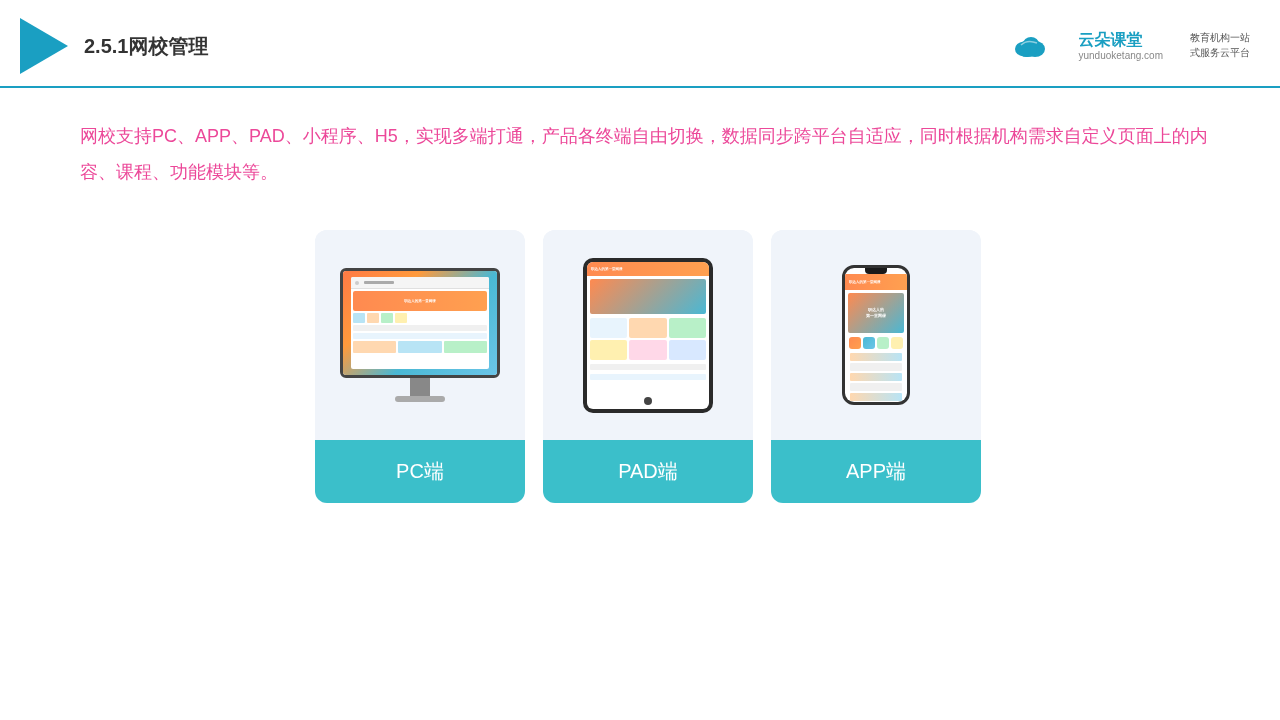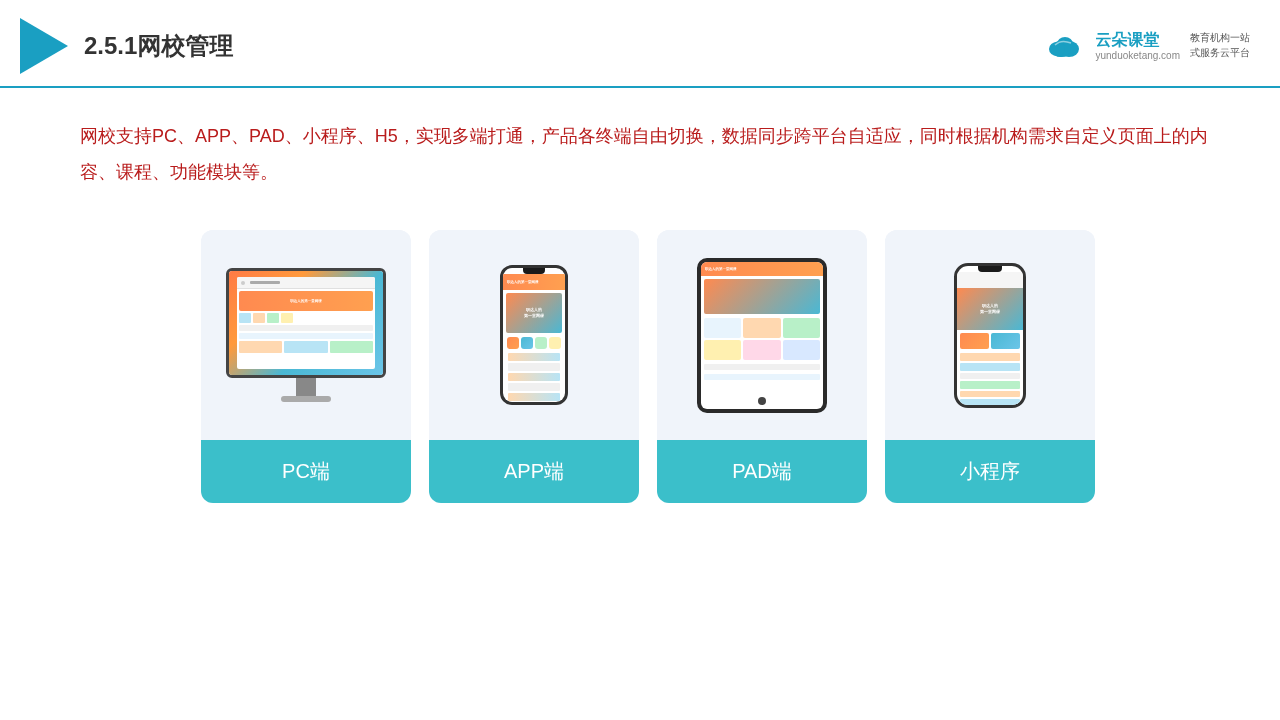--- a/index.html
+++ b/index.html
@@ -29,29 +29,29 @@
 
     .logo-triangle {
       width: 0;
       height: 0;
       border-top: 28px solid transparent;
       border-bottom: 28px solid transparent;
       border-left: 48px solid #1a9fc2;
     }
 
     .page-title {
-      font-size: 24px;
+      font-size: 20px;
       font-weight: bold;
       color: #333;
     }
 
     .header-right {
       display: flex;
       align-items: center;
-      gap: 10px;
+      gap: 27px;
     }
 
     .brand-logo {
       display: flex;
       align-items: center;
       gap: 6px;
     }
 
     .cloud-icon {
       width: 42px;
@@ -81,21 +81,21 @@
       font-size: 10px;
       color: #555;
       line-height: 1.4;
       text-align: left;
     }
 
     
     .description {
       padding: 30px 54px 10px 80px;
       font-size: 18px;
-      color: #b91c1c;
+      color: #ec4899;
       line-height: 2;
     }
 
     
     .cards-section {
       display: flex;
       gap: 18px;
       padding: 30px 60px 30px 76px;
       justify-content: center;
     }
@@ -512,20 +512,47 @@
         </div>
         <div class="monitor-stand"></div>
         <div class="monitor-base"></div>
       </div>
     </div>
     <div class="card-label">PC端</div>
   </div>
 
   <div class="card">
     <div class="card-image-area">
+      <div class="tablet-mockup">
+        <div class="tablet-screen">
+          <div class="tablet-screen-header">
+            <span style="font-size:3.5px;color:#fff;font-weight:bold;">职达人的第一堂网课</span>
+          </div>
+          <div class="tablet-content">
+            <div class="tablet-banner"></div>
+            <div class="tablet-grid">
+              <div class="tablet-grid-item"></div>
+              <div class="tablet-grid-item"></div>
+              <div class="tablet-grid-item"></div>
+              <div class="tablet-grid-item"></div>
+              <div class="tablet-grid-item"></div>
+              <div class="tablet-grid-item"></div>
+            </div>
+            <div style="height:6px;background:#f0f0f0;border-radius:1px;margin-top:2px;"></div>
+            <div style="height:6px;background:#e8f4fd;border-radius:1px;margin-top:2px;"></div>
+          </div>
+        </div>
+        <div class="tablet-home-btn"></div>
+      </div>
+    </div>
+    <div class="card-label">PAD端</div>
+  </div>
+
+  <div class="card">
+    <div class="card-image-area">
       <div class="phone-mockup">
         <div class="phone-notch"></div>
         <div class="phone-screen">
           <div class="phone-screen-header">
             <span style="font-size:3.5px;color:#fff;font-weight:bold;">职达人的第一堂网课</span>
           </div>
           <div class="phone-screen-content">
             <div class="phone-banner">
               <span class="phone-banner-text">职达人的<br>第一堂网课</span>
             </div>
@@ -542,68 +569,15 @@
               <div class="phone-content-row"></div>
               <div class="phone-content-row colored"></div>
             </div>
           </div>
         </div>
       </div>
     </div>
     <div class="card-label">APP端</div>
   </div>
 
-  <div class="card">
-    <div class="card-image-area">
-      <div class="tablet-mockup">
-        <div class="tablet-screen">
-          <div class="tablet-screen-header">
-            <span style="font-size:3.5px;color:#fff;font-weight:bold;">职达人的第一堂网课</span>
-          </div>
-          <div class="tablet-content">
-            <div class="tablet-banner"></div>
-            <div class="tablet-grid">
-              <div class="tablet-grid-item"></div>
-              <div class="tablet-grid-item"></div>
-              <div class="tablet-grid-item"></div>
-              <div class="tablet-grid-item"></div>
-              <div class="tablet-grid-item"></div>
-              <div class="tablet-grid-item"></div>
-            </div>
-            <div style="height:6px;background:#f0f0f0;border-radius:1px;margin-top:2px;"></div>
-            <div style="height:6px;background:#e8f4fd;border-radius:1px;margin-top:2px;"></div>
-          </div>
-        </div>
-        <div class="tablet-home-btn"></div>
-      </div>
-    </div>
-    <div class="card-label">PAD端</div>
-  </div>
-
-  <div class="card">
-    <div class="card-image-area">
-      <div class="mini-phone">
-        <div class="mini-phone-notch"></div>
-        <div class="mini-phone-screen">
-          <div class="mini-phone-header"></div>
-          <div class="mini-phone-banner">
-            <span style="font-size:4px;color:#fff;font-weight:bold;text-align:center;line-height:1.4;">职达人的<br>第一堂网课</span>
-          </div>
-          <div class="mini-phone-content">
-            <div class="mini-card-row">
-              <div class="mini-card-item o"></div>
-              <div class="mini-card-item b"></div>
-            </div>
-            <div class="mini-content-row a" style="margin-top:2px;"></div>
-            <div class="mini-content-row b"></div>
-            <div style="height:6px;background:#f0f0f0;border-radius:1px;"></div>
-            <div class="mini-content-row c"></div>
-            <div style="height:6px;background:#ffd8b0;border-radius:1px;"></div>
-            <div style="height:6px;background:#b8e4f5;border-radius:1px;"></div>
-          </div>
-        </div>
-      </div>
-    </div>
-    <div class="card-label">小程序</div>
-  </div>
 
 
 </div>
 
 </body></html>

